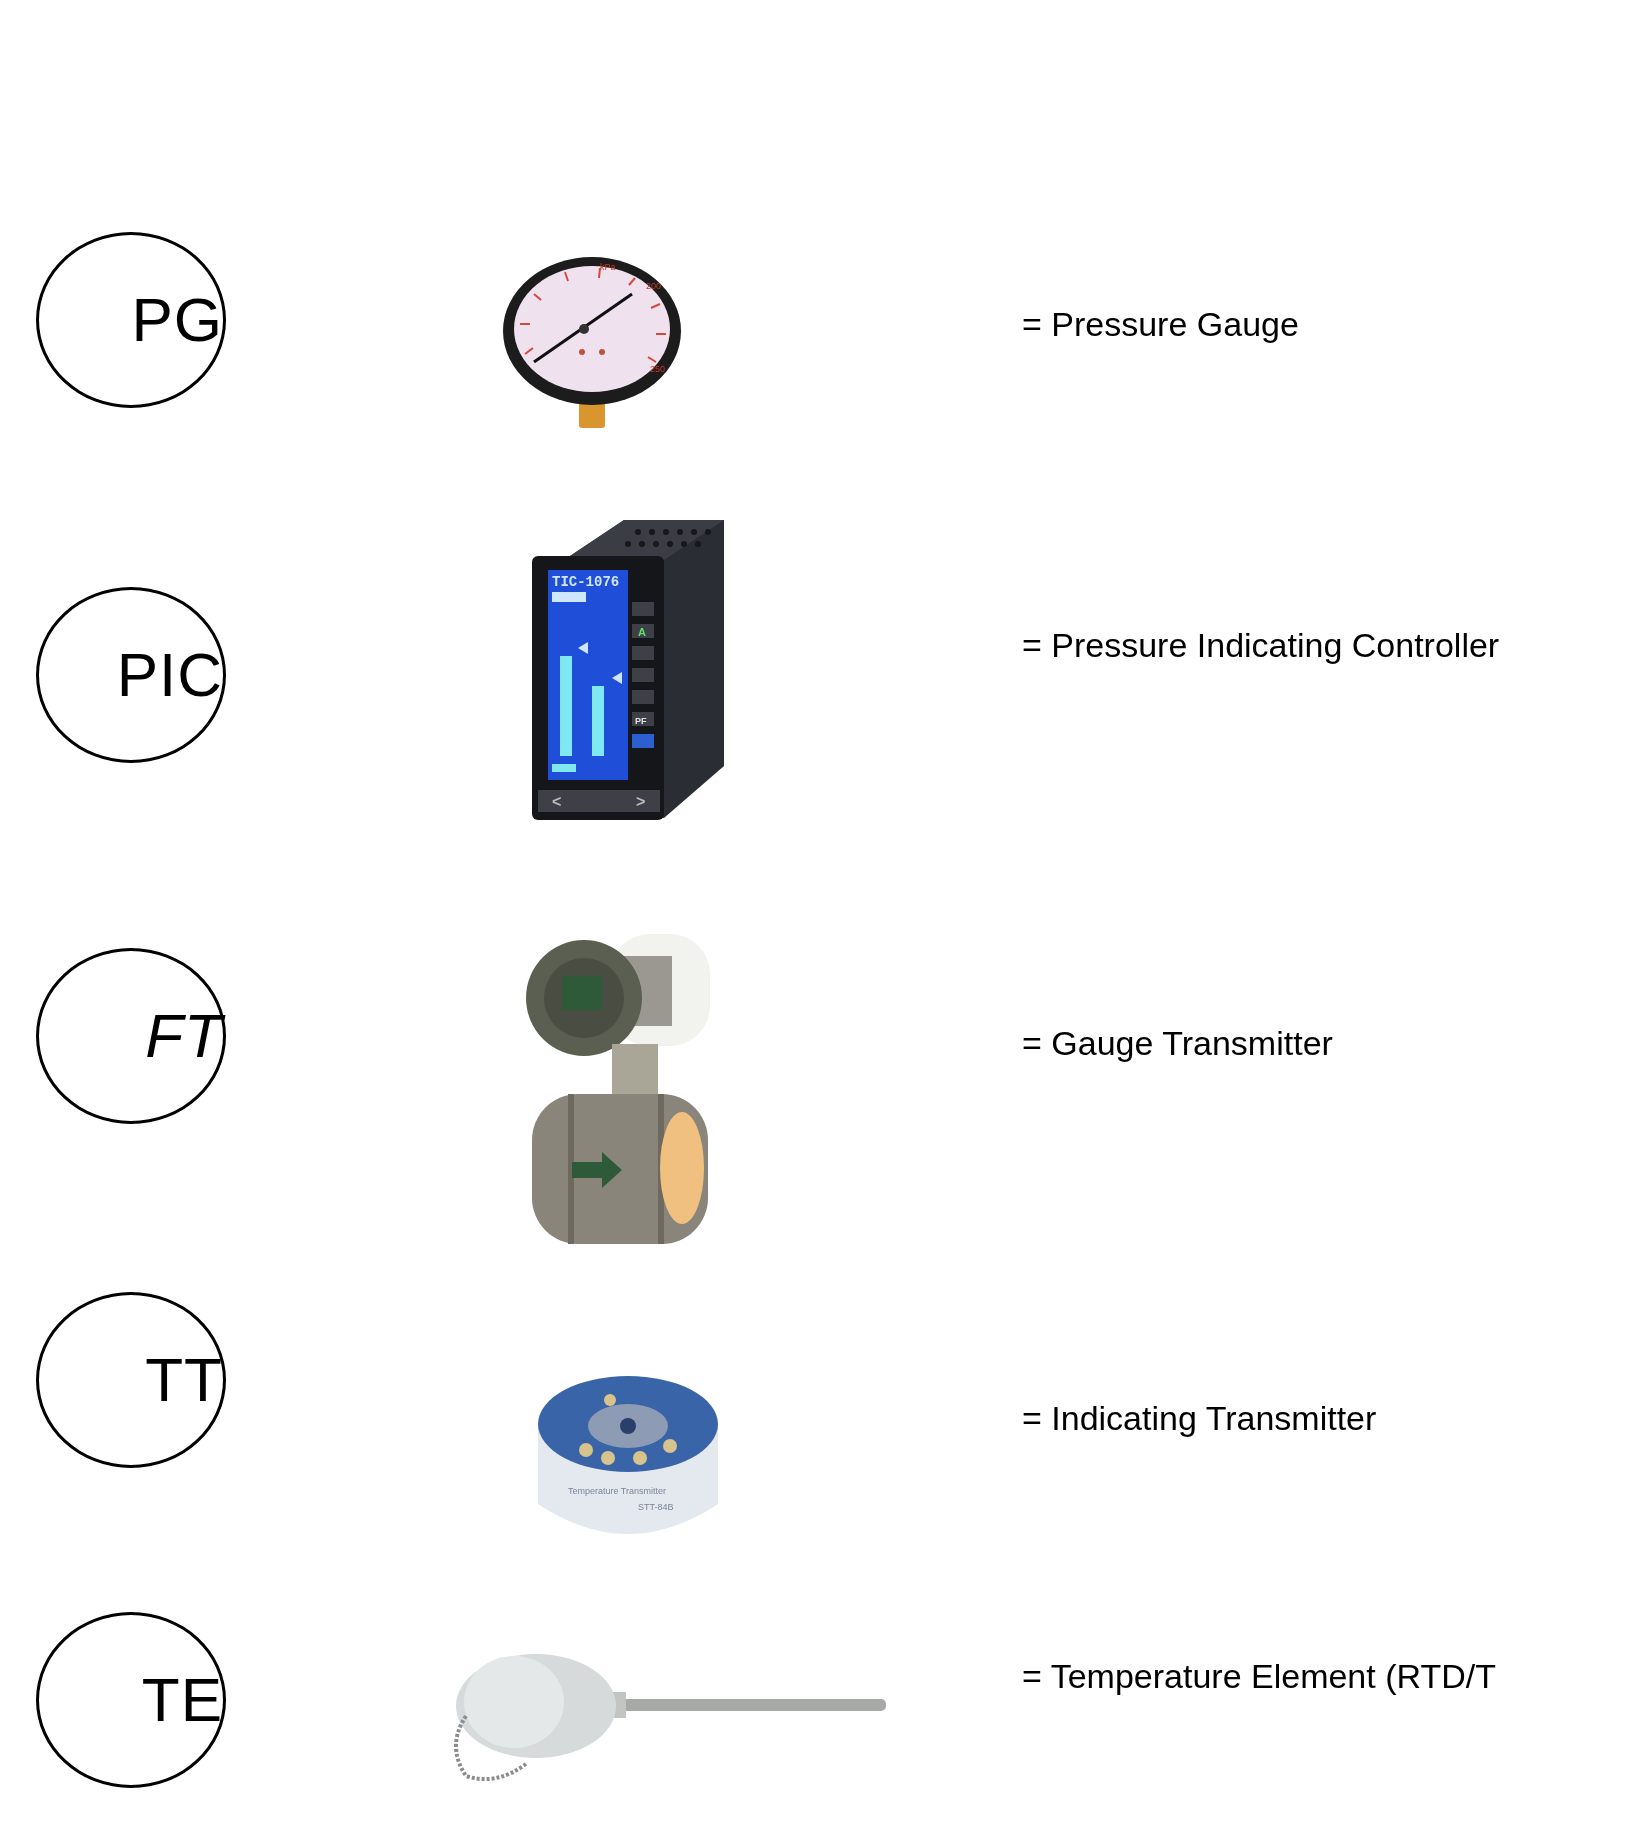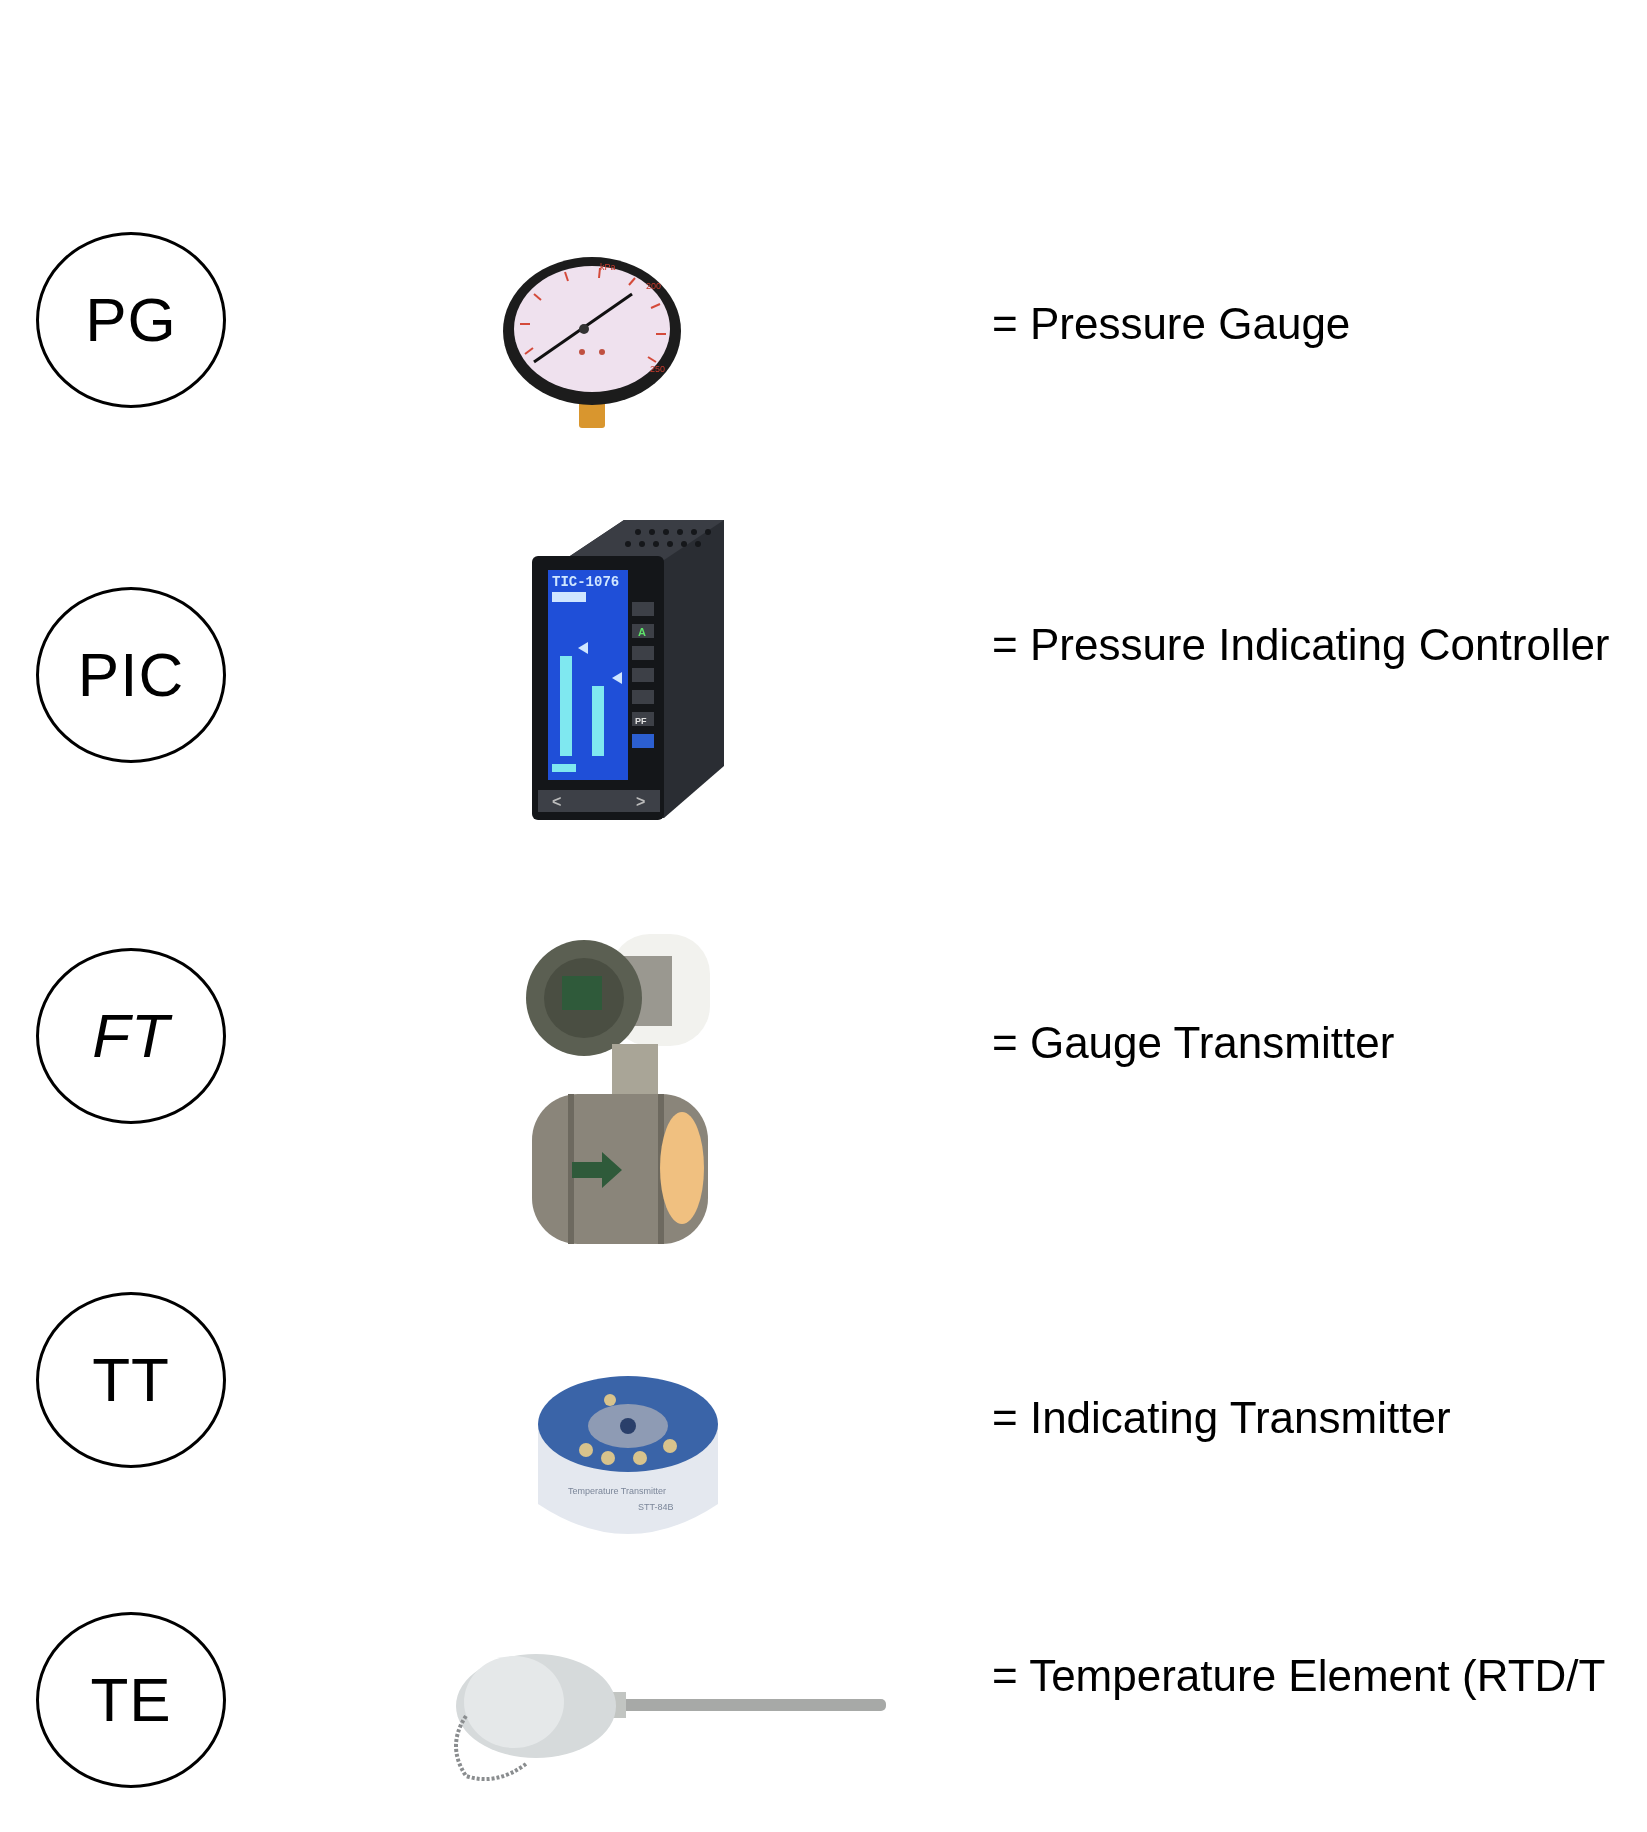--- a/index.html
+++ b/index.html
@@ -1,22 +1,22 @@
 <!DOCTYPE html>
 <html><head>
 <meta charset="utf-8">
 <style>
   html, body { margin: 0; padding: 0; background: #ffffff; }
   body { width: 1647px; height: 1832px; position: relative; overflow: hidden;
          font-family: "Liberation Sans", "DejaVu Sans", sans-serif; color: #000; }
   .bubble { position: absolute; left: 36px; width: 190px; height: 176px;
             border: 3px solid #000; border-radius: 50%; box-sizing: border-box;
-            display: flex; align-items: center; justify-content: center; }
+            display: flex; align-items: center; justify-content: flex-end; }
   .bubble span { font-size: 62px; letter-spacing: 1px; line-height: 1; }
-  .desc { position: absolute; left: 992px; font-size: 44px; line-height: 1;
+  .desc { position: absolute; left: 1022px; font-size: 34px; line-height: 1;
           white-space: nowrap; transform: translateY(-50%); }
   .img { position: absolute; }
   svg { display: block; }
 </style>
 </head>
 <body>
 
 <div class="bubble" style="top:232px;">
   <span>PG</span>
 </div>

